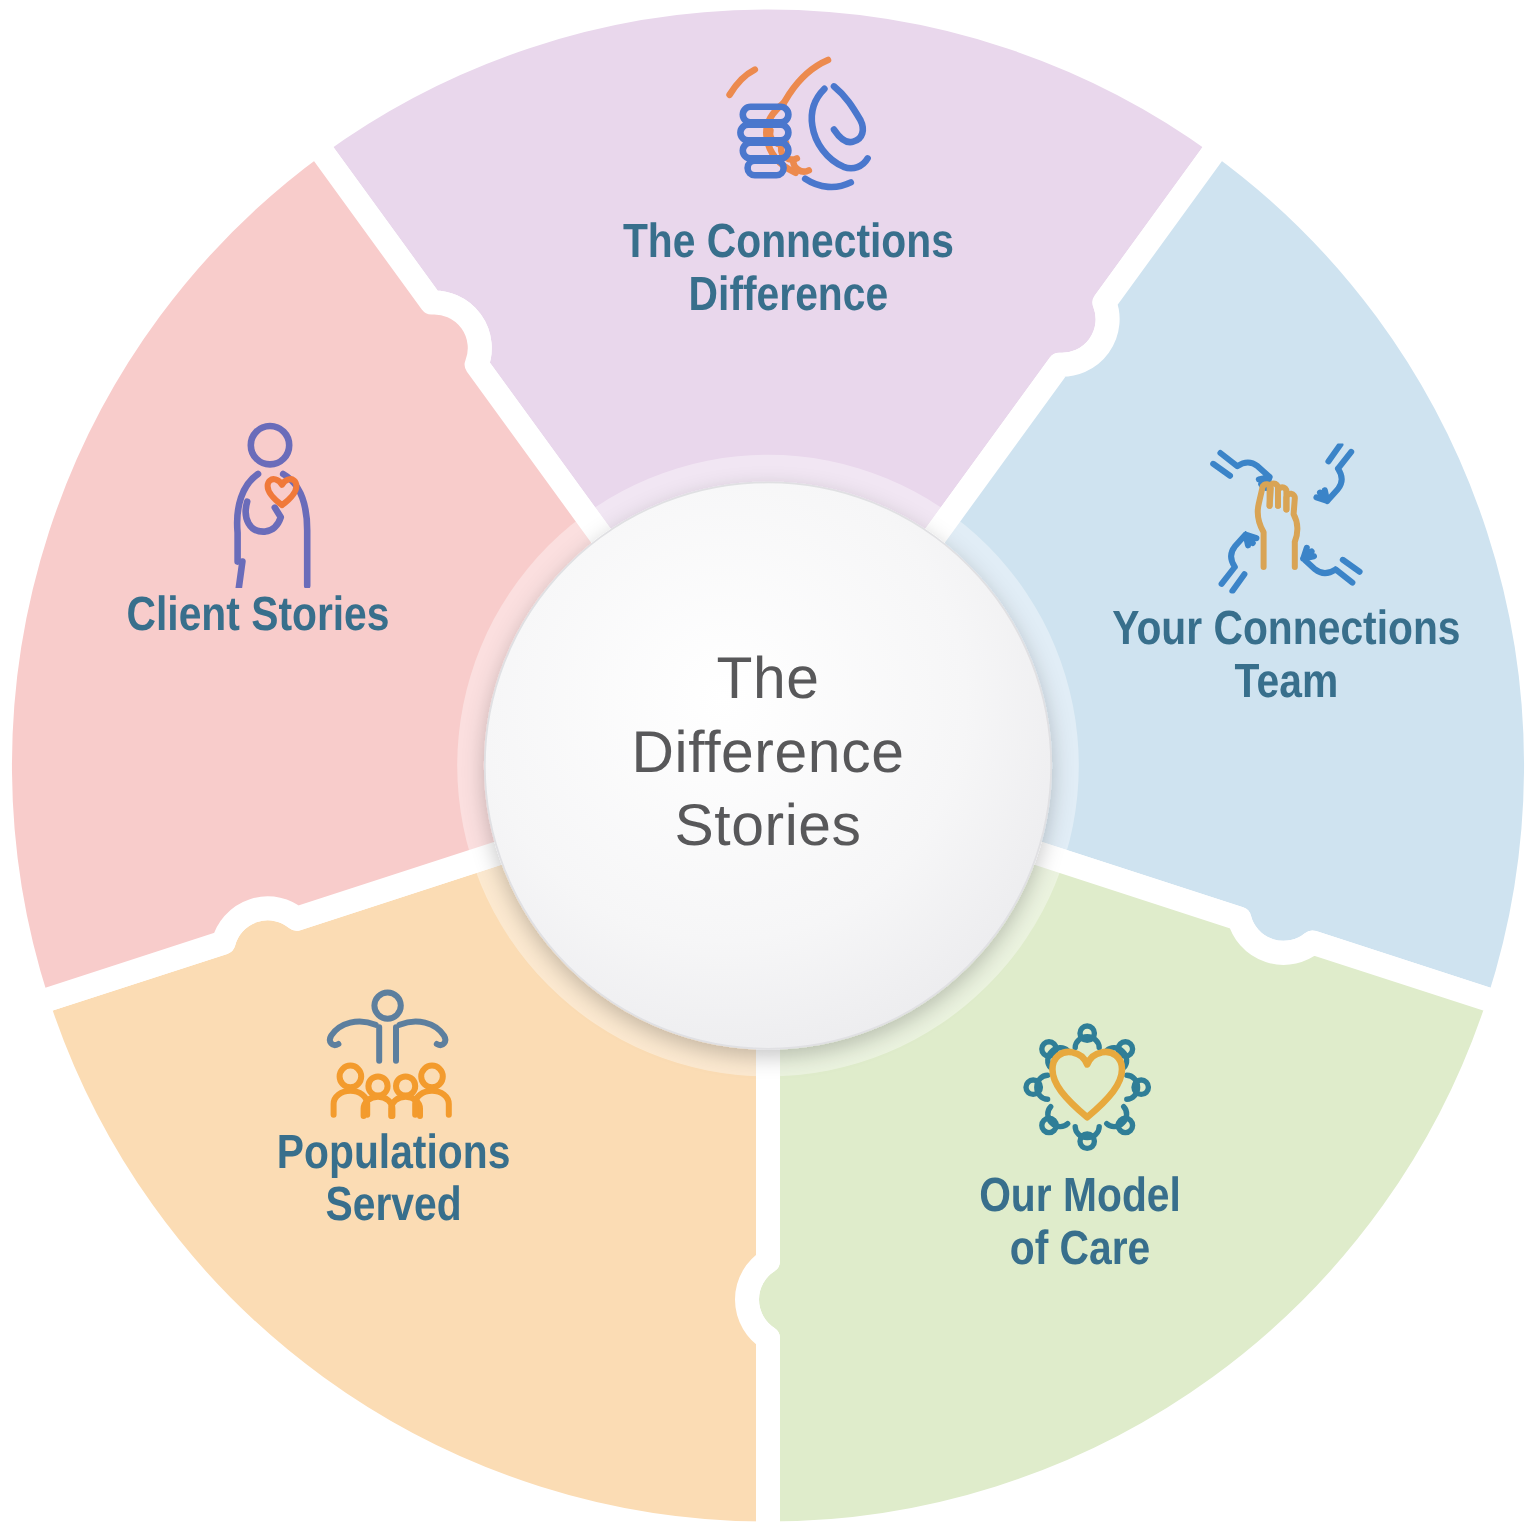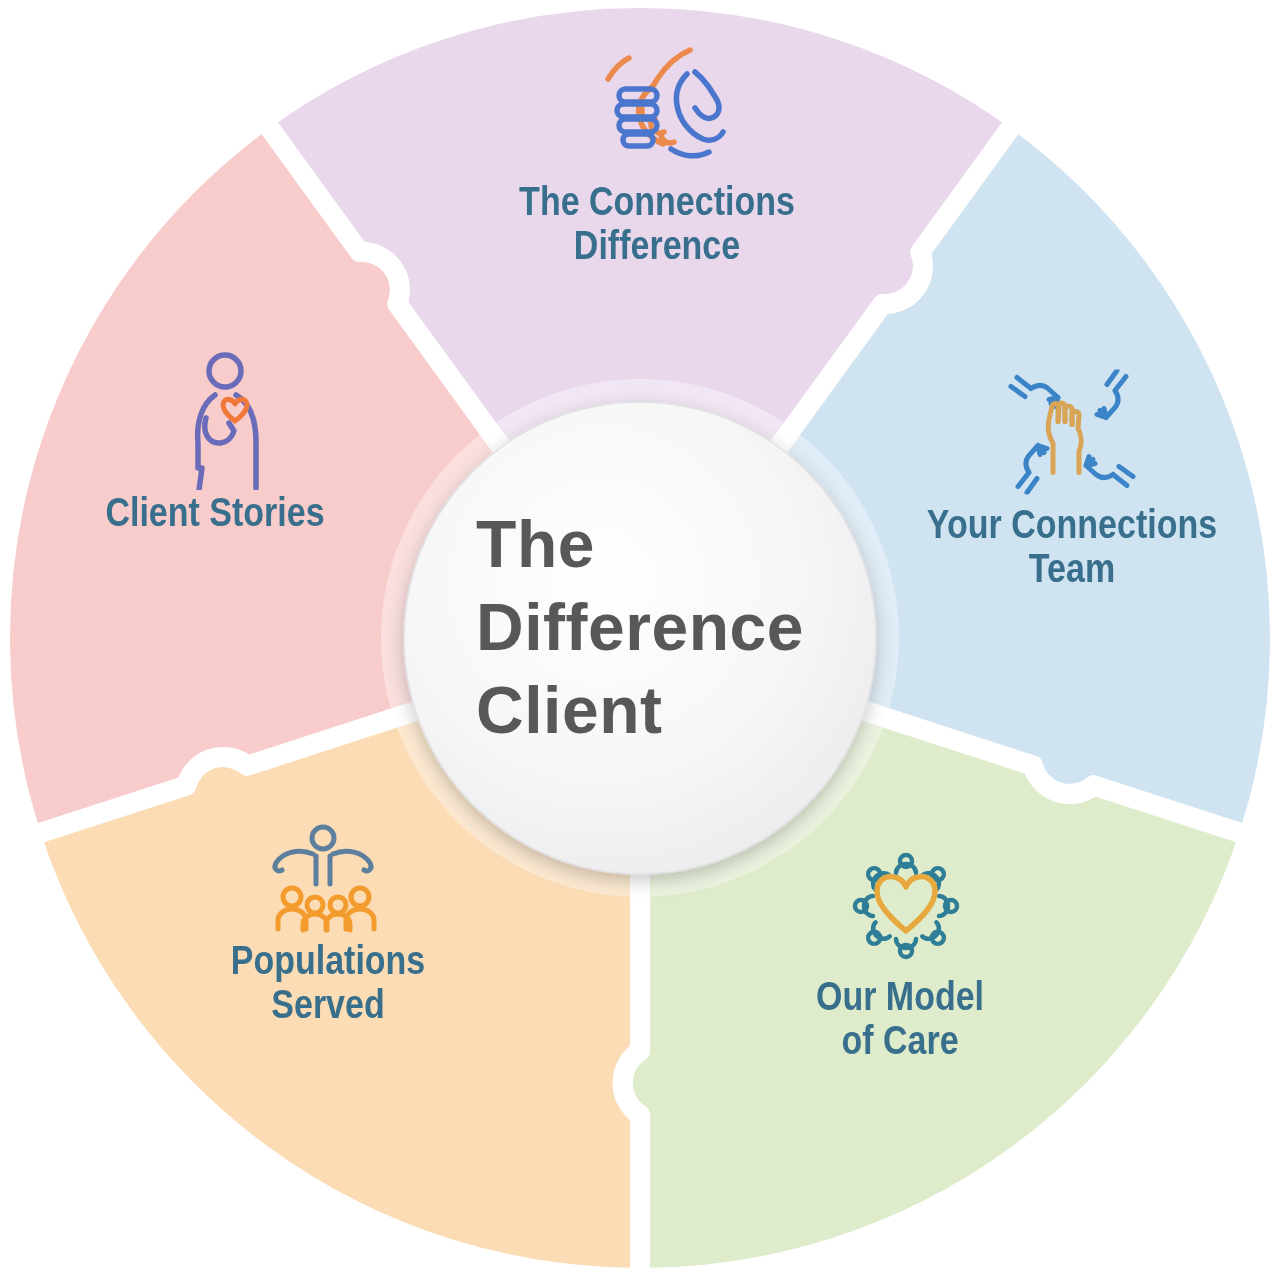--- a/index.html
+++ b/index.html
@@ -5,22 +5,22 @@
   html,body{margin:0;padding:0;background:#ffffff;}
   .canvas{position:relative;width:1280px;height:1275px;overflow:hidden;
           font-family:"Liberation Sans",sans-serif;background:#ffffff;}
   svg{display:block;}
   .wheel{position:absolute;left:0;top:0;}
   .piece{stroke:#ffffff;stroke-width:20;stroke-linejoin:round;}
   .seg-label{position:absolute;transform:translate(-50%,-50%) scaleX(0.85);
              font-weight:bold;font-size:40px;line-height:1.1;
              color:var(--heading-text,#386f8c);text-align:center;white-space:nowrap;}
   .center-title{position:absolute;left:640px;top:628px;transform:translate(-50%,-50%);
-                font-weight:bold;font-size:66px;line-height:1.26;
-                color:var(--center-text,#58585a);white-space:nowrap;
+                font-weight:normal;font-size:49px;line-height:1.26;
+                color:var(--center-text,#58585a);text-align:center;white-space:nowrap;
                 letter-spacing:0.5px;}
   .icon{position:absolute;transform:translate(-50%,-50%);}
   .icon path,.icon rect,.icon circle{fill:none;stroke-linecap:round;stroke-linejoin:round;}
 </style>
 </head>
 <body>
 
 <div class="canvas">
 
   <svg class="wheel" width="1280" height="1275" viewBox="0 0 1280 1275">
@@ -41,21 +41,21 @@
     <path class="piece" fill="#fbdcb4" d="M 640 638 L 640.0 1051.0 A 38 38 0 0 0 640.0 1115.0 L 640.0 1278.0 A 640 640 0 0 1 31.3 835.8 L 186.3 785.4 A 38 38 0 0 1 247.2 765.6 Z"></path>
     <path class="piece" fill="#f8cccb" d="M 640 638 L 247.2 765.6 A 38 38 0 0 0 186.3 785.4 L 31.3 835.8 A 640 640 0 0 1 263.8 120.2 L 359.6 252.1 A 38 38 0 0 1 397.2 303.9 Z"></path>
 
     <circle cx="640" cy="638" r="259" fill="rgba(255,255,255,0.38)"></circle>
     <circle cx="640" cy="638" r="236" fill="url(#cg)" stroke="#e0e0e3" stroke-width="1.5" filter="url(#cshadow)"></circle>
   </svg>
 
   <div class="center-title">
     <div>The</div>
     <div>Difference</div>
-    <div>Client</div>
+    <div>Stories</div>
   </div>
 
   <div class="seg-label" style="left:657px;top:223px">
     <div>The Connections</div>
     <div>Difference</div>
   </div>
   <div class="seg-label" style="left:1072px;top:546px">
     <div>Your Connections</div>
     <div>Team</div>
   </div>

